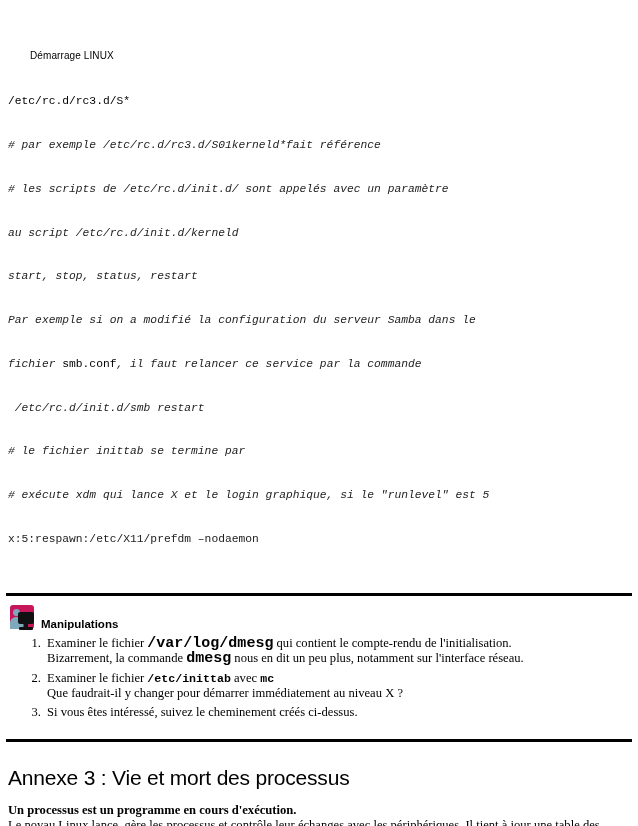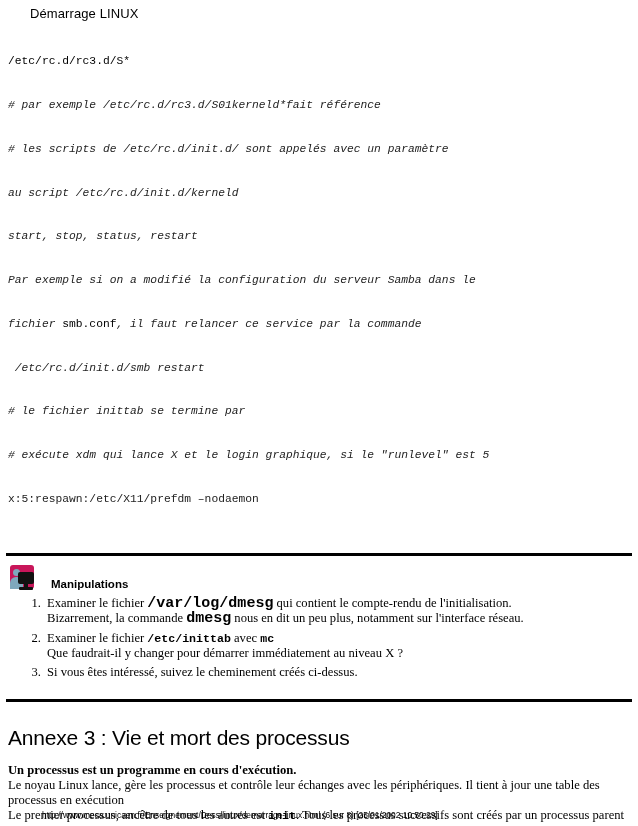--- a/index.html
+++ b/index.html
@@ -20,24 +20,25 @@
     width: 638px;
     height: 826px;
     box-sizing: border-box;
     padding: 0;
     position: relative;
   }
 
   
   .runhead {
     font-family: "Liberation Sans", "DejaVu Sans", sans-serif;
-    font-size: 13px;
+    font-size: 10px;
     color: #000;
     padding: 6px 0 0 30px;
     letter-spacing: 0.1px;
+    margin-top: 44px;
   }
 
   
   .codeblock {
     font-family: "Liberation Mono", "DejaVu Sans Mono", monospace;
     font-size: 11.3px;
     line-height: 14.6px;
     color: #222;
     padding: 4px 0 0 8px;
     white-space: pre-wrap;
@@ -68,21 +69,21 @@
     border-top: 3px solid #000;
     margin: 7px 6px 7px 6px;
     height: 0;
   }
 
   
   .manip {
     display: flex;
     align-items: flex-end;
     padding-left: 8px;
-    gap: 16px;
+    gap: 6px;
     height: 30px;
   }
   .manip-icon {
     width: 28px;
     height: 28px;
     position: relative;
     flex: 0 0 auto;
   }
   .manip-icon .sq {
     position: absolute;

